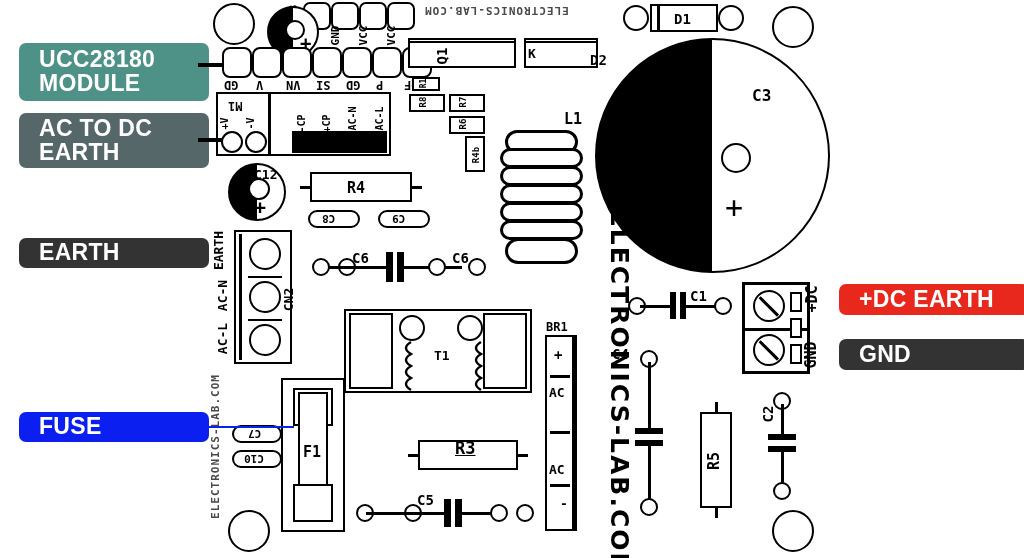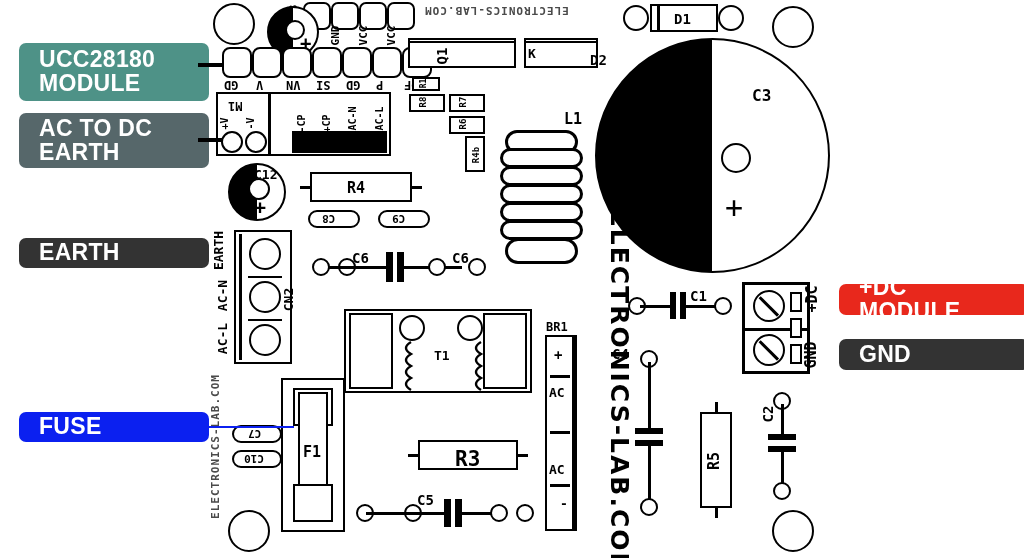--- a/index.html
+++ b/index.html
@@ -208,21 +208,21 @@
     <div class="pad" style="left:457px;top:315px;width:26px;height:26px;"></div>
     <svg style="position:absolute;left:396px;top:340px;" width="100" height="52" viewBox="0 0 100 52">
       <path d="M15 2 q-10 6 0 12 q-10 6 0 12 q-10 6 0 12 q-10 6 0 12" stroke="#000" stroke-width="2.4" fill="none"></path>
       <path d="M85 2 q-10 6 0 12 q-10 6 0 12 q-10 6 0 12 q-10 6 0 12" stroke="#000" stroke-width="2.4" fill="none"></path>
     </svg>
     <div class="lbl" style="left:434px;top:348px;font-size:13px;">T1</div>
 
     <div class="bx" style="left:418px;top:440px;width:100px;height:30px;"></div>
     <div class="wire" style="left:408px;top:454px;width:12px;"></div>
     <div class="wire" style="left:516px;top:454px;width:12px;"></div>
-    <div class="lbl" style="left:455px;top:447px;font-size:21px;text-decoration:underline;">R3</div>
+    <div class="lbl" style="left:455px;top:438px;font-size:17px;text-decoration:underline;">R3</div>
 
     <div class="pad" style="left:356px;top:504px;width:18px;height:18px;"></div>
     <div class="pad" style="left:404px;top:504px;width:18px;height:18px;"></div>
     <div class="wire" style="left:366px;top:512px;width:82px;"></div>
     <div class="capplate" style="left:444px;top:499px;width:7px;height:28px;"></div>
     <div class="capplate" style="left:455px;top:499px;width:7px;height:28px;"></div>
     <div class="wire" style="left:460px;top:512px;width:44px;"></div>
     <div class="pad" style="left:490px;top:504px;width:18px;height:18px;"></div>
     <div class="pad" style="left:516px;top:504px;width:18px;height:18px;"></div>
     <div class="lbl" style="left:417px;top:492px;font-size:14px;">C5</div>
@@ -306,19 +306,19 @@
 
   <div class="callout cl-earth">
     <span>EARTH</span>
   </div>
   <div class="callout cl-fuse">
     <span>FUSE</span>
   </div>
   <div class="leader leader-fuse"></div>
 
   <div class="callout cl-dcout">
-    <span>+DC MODULE</span>
+    <span>+DC EARTH</span>
   </div>
   <div class="callout cl-gnd">
     <span>GND</span>
   </div>
 
 </div>
 
 </body></html>

